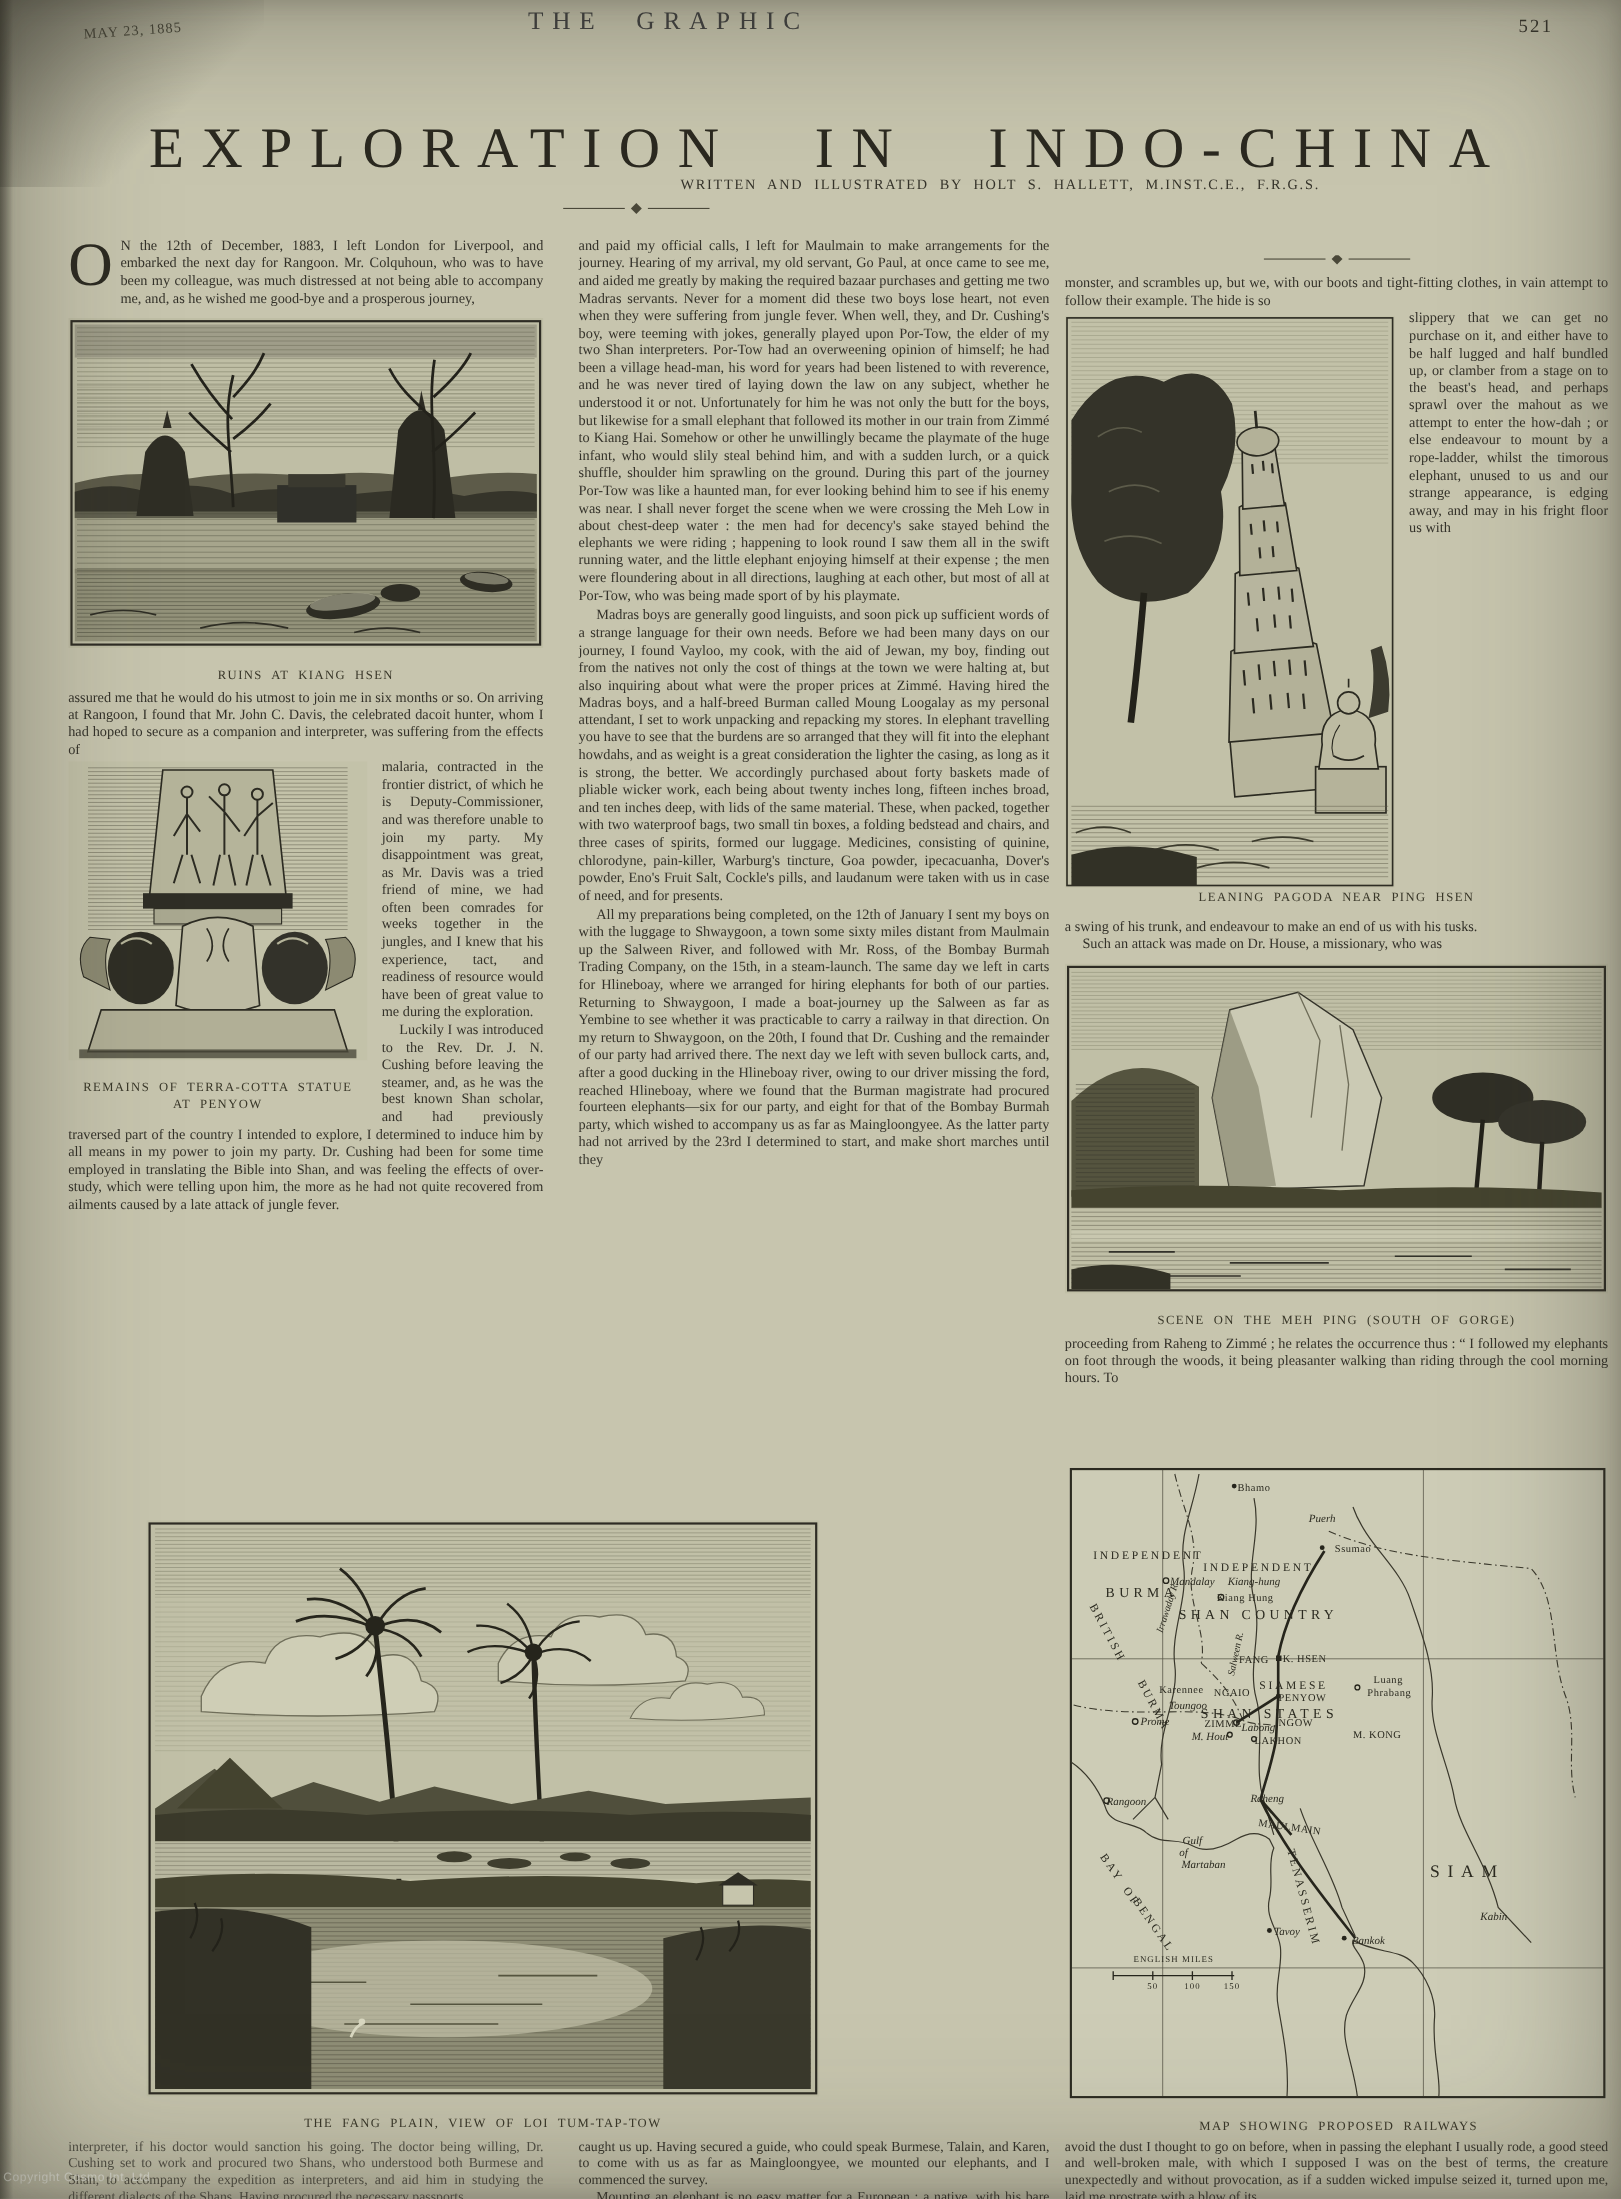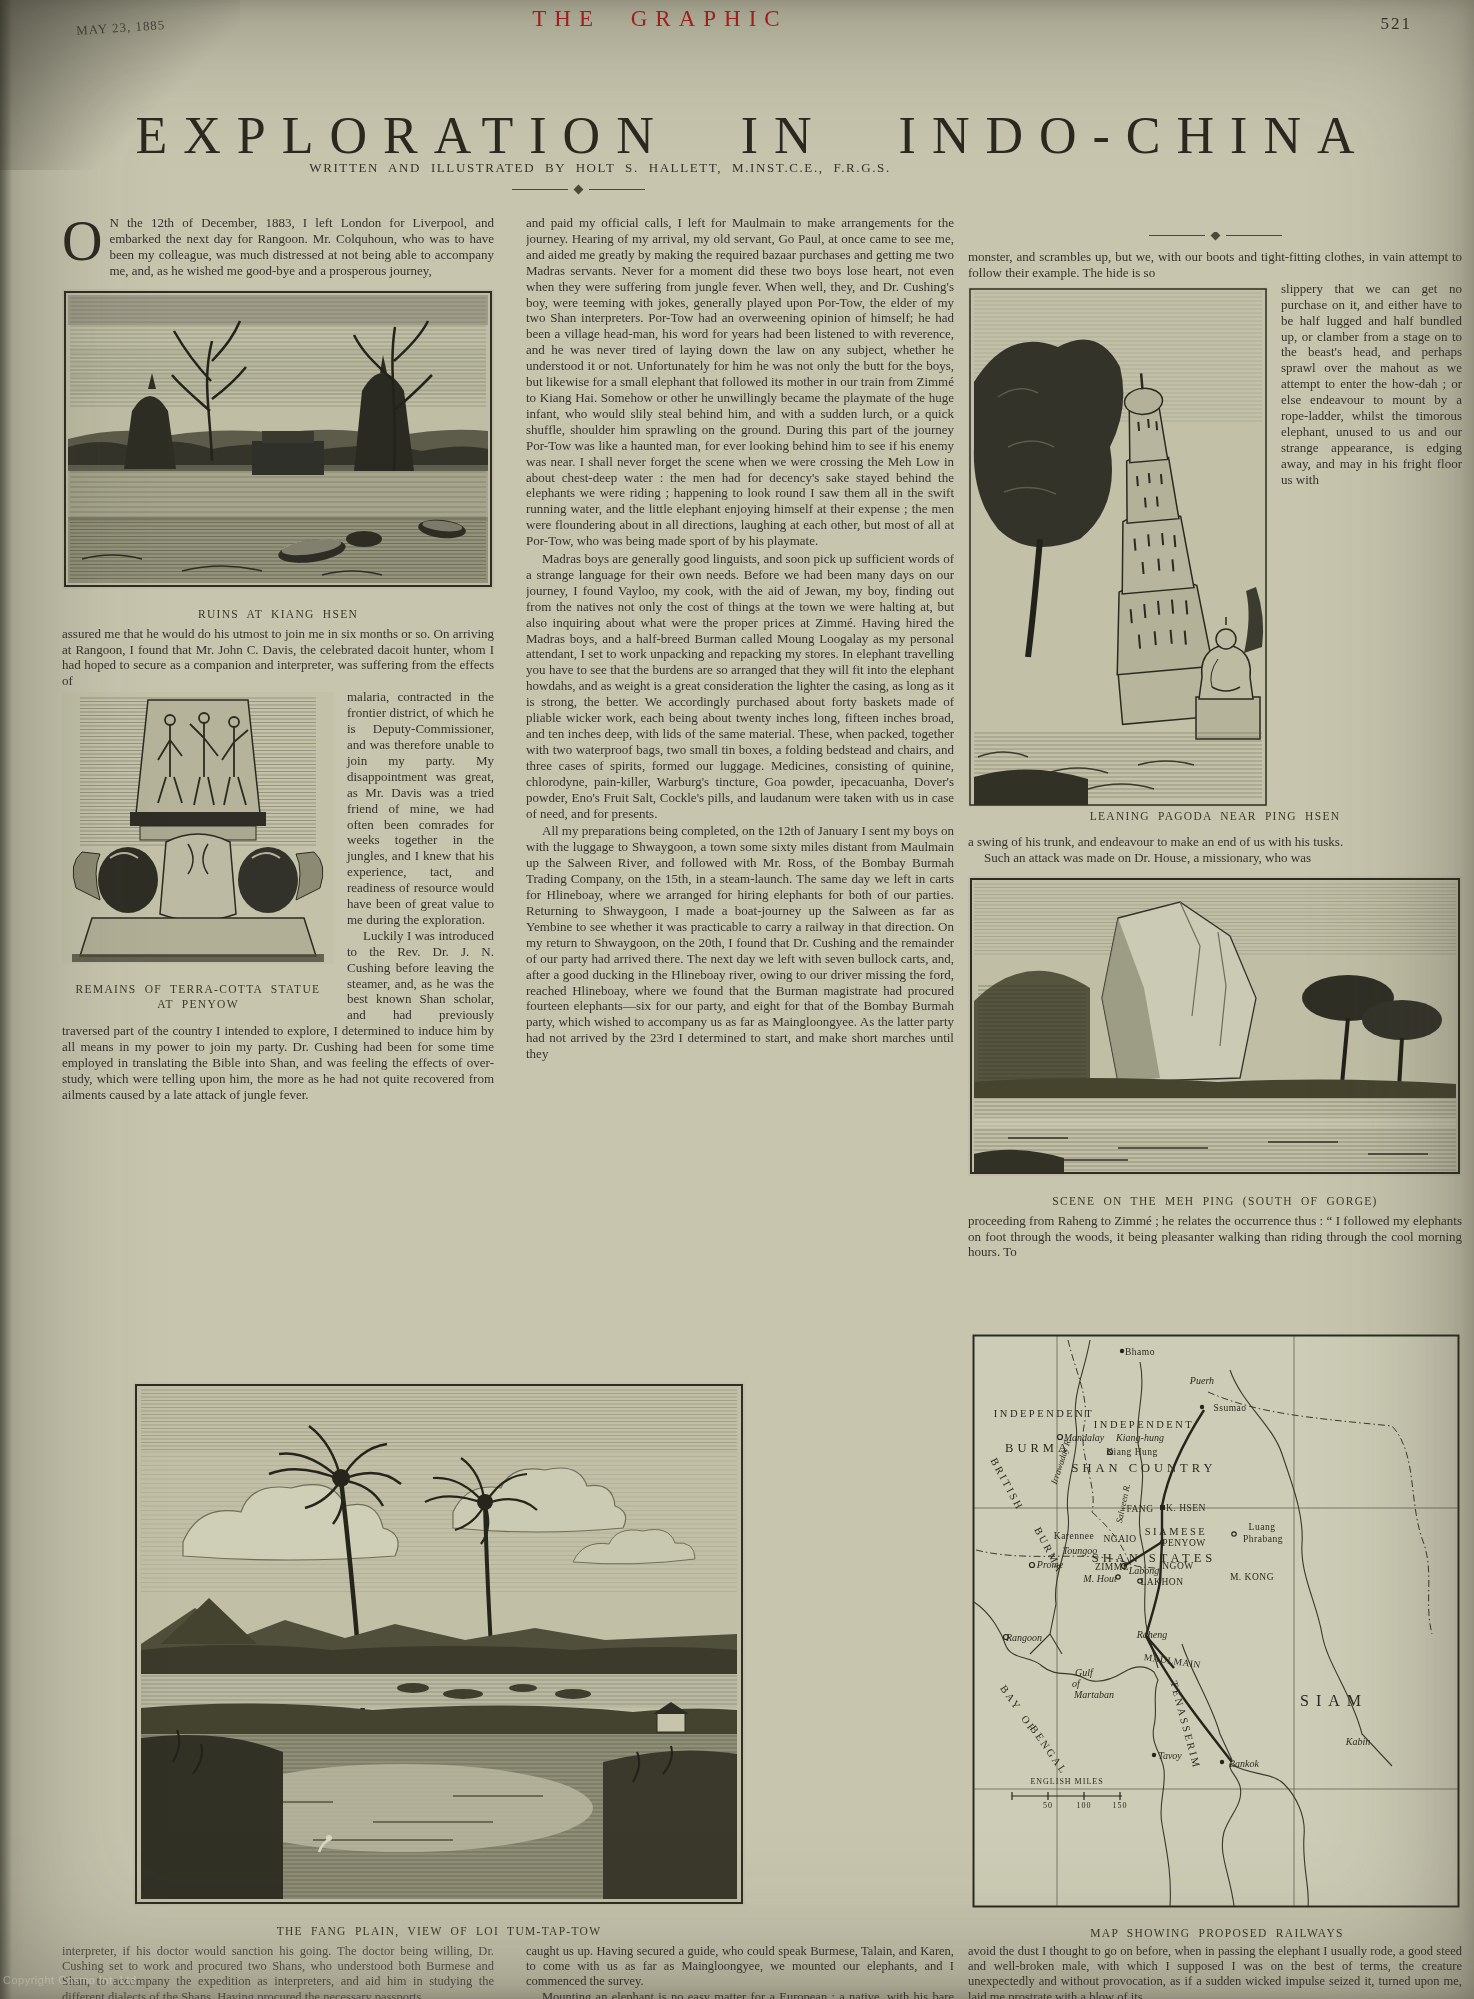--- a/index.html
+++ b/index.html
@@ -14,27 +14,27 @@
   .page::after{content:"";position:absolute;inset:0;pointer-events:none;
     box-shadow:inset 0 0 140px rgba(56,54,43,.5), inset 0 0 22px rgba(56,54,43,.28);}
   .corner-shadow{position:absolute;left:0;top:0;width:240px;height:170px;
     background:linear-gradient(135deg, rgba(44,43,35,.55), rgba(44,43,35,0) 65%);}
   .edge-left{position:absolute;left:0;top:0;width:12px;height:100%;
     background:linear-gradient(90deg, rgba(35,34,27,.55), rgba(35,34,27,0));}
 
   
   .date{position:absolute;left:76px;top:20px;font-size:13px;letter-spacing:1px;
     color:#454336;transform:rotate(-4deg);}
-  .masthead{position:absolute;left:480px;top:6px;width:360px;text-align:center;
-    font-size:23px;letter-spacing:8px;word-spacing:16px;color:#b91c1c;}
+  .masthead{position:absolute;left:480px;top:6px;width:360px;
+    font-size:23px;letter-spacing:8px;word-spacing:16px;color:#404040;}
   .pagenum{position:absolute;right:62px;top:14px;font-size:17px;color:#35332a;letter-spacing:2px;}
 
   .title{position:absolute;left:0;top:90px;width:100%;text-align:center;
     font-size:52px;letter-spacing:16px;word-spacing:42px;color:#2b2920;font-weight:400;}
-  .byline{position:absolute;left:0;top:160px;width:1200px;text-align:center;
+  .byline{position:absolute;left:0;top:160px;width:1200px;text-align:right;
     font-size:13px;letter-spacing:1.6px;word-spacing:5px;color:#35332a;}
   .ornament{display:flex;align-items:center;justify-content:center;gap:7px;color:#3d3b30;}
   .ornament::before,.ornament::after{content:"";height:1px;width:56px;background:#4a4839;}
   .ornament .dia{width:7px;height:7px;background:#4a4839;transform:rotate(45deg);}
   .orn-top{position:absolute;left:498px;top:186px;width:160px;}
 
   
   .col{position:absolute;top:215px;}
   #col1{left:62px;width:432px;height:1165px;overflow:hidden;}
   #col2{left:526px;width:428px;height:1168px;overflow:hidden;}

